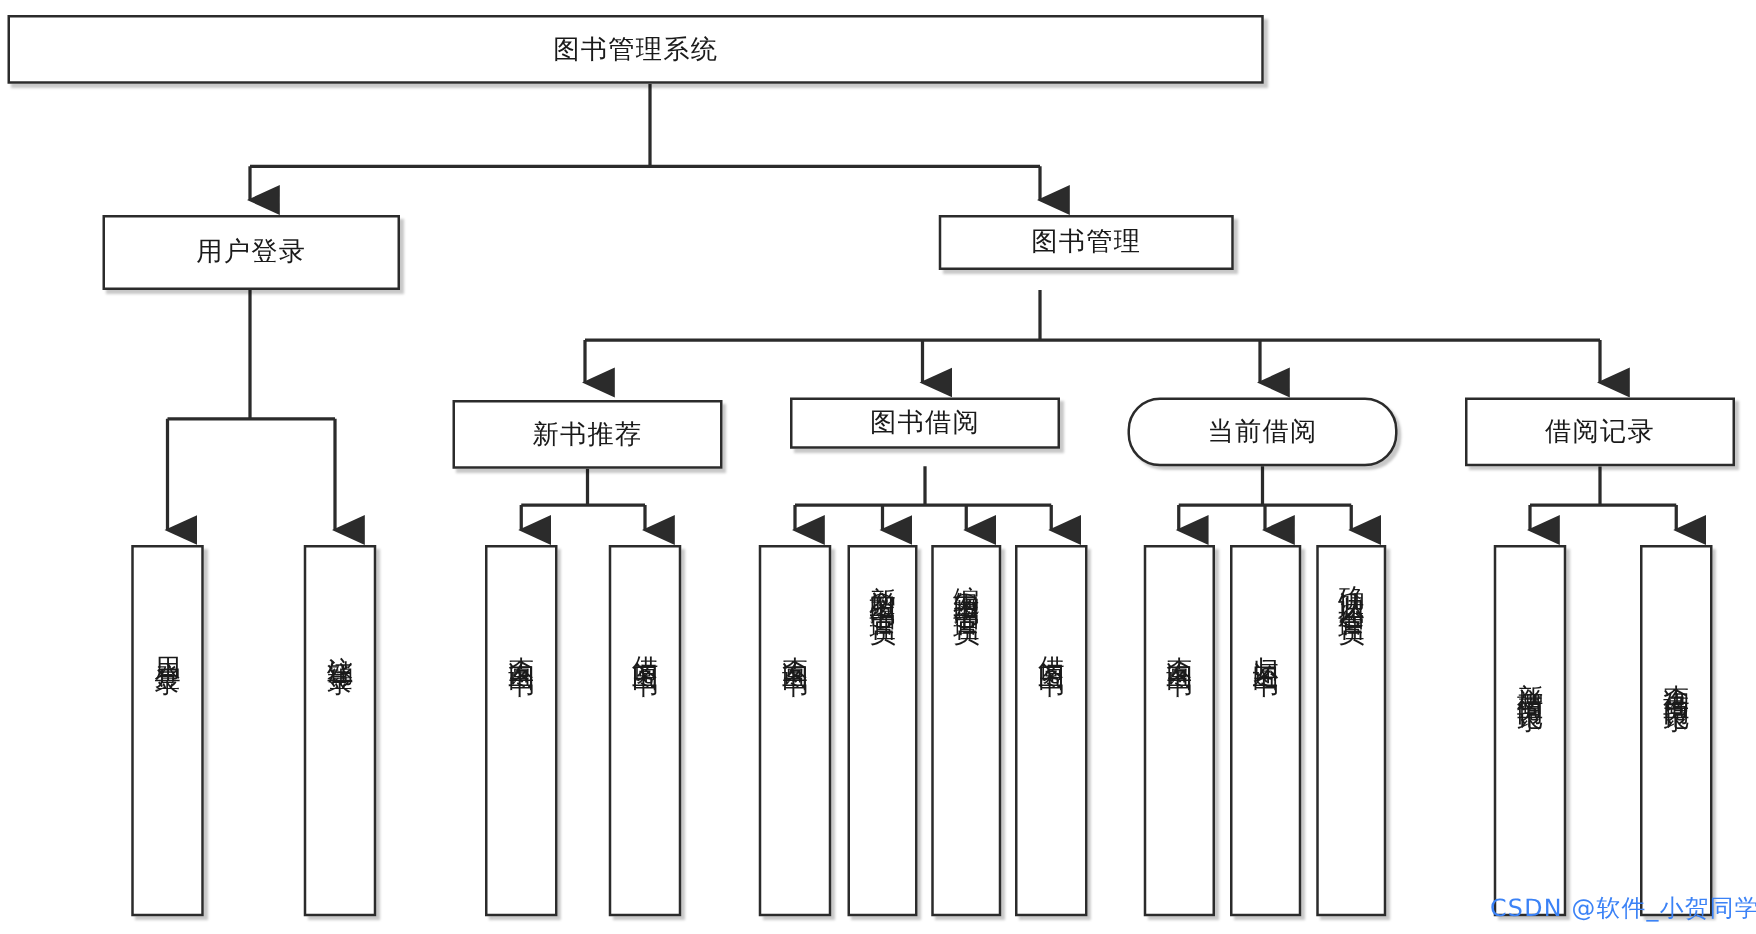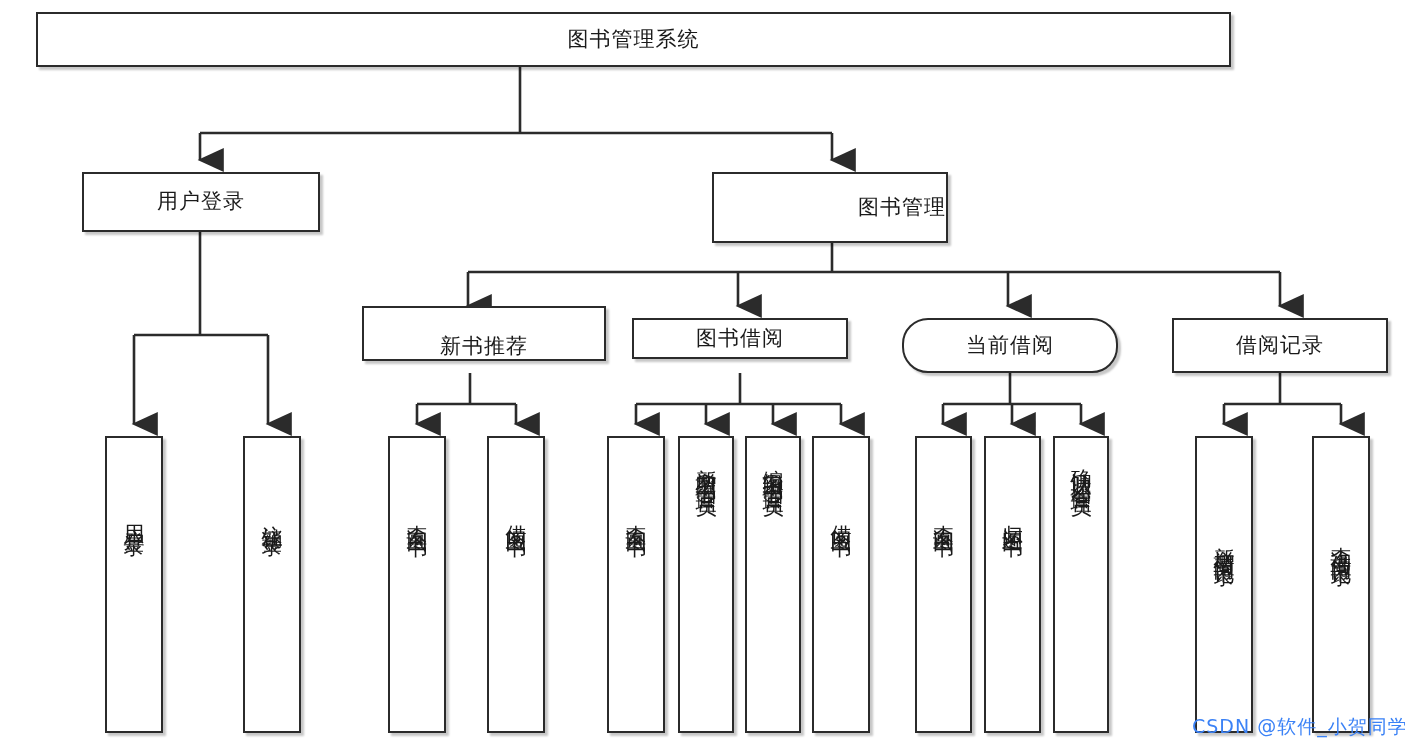--- a/index.html
+++ b/index.html
@@ -120,32 +120,32 @@
       <path d="M 1012 404 L 1012 424" marker-end="url(#arrow)"></path>
       <path d="M 1081 404 L 1081 424" marker-end="url(#arrow)"></path>
 
       <path d="M 1280 373 L 1280 404"></path>
       <path d="M 1224 404 L 1341 404"></path>
       <path d="M 1224 404 L 1224 424" marker-end="url(#arrow)"></path>
       <path d="M 1341 404 L 1341 424" marker-end="url(#arrow)"></path>
     </g>
   </svg>
 
-  <div class="node horiz" style="left:36px;top:12px;width:1195px;height:55px;">
+  <div class="node horiz" style="left:6px;top:12px;width:1005px;height:55px;">
     <span>图书管理系统</span>
   </div>
 
   <div class="node horiz" style="left:82px;top:172px;width:238px;height:60px;">
     <span>用户登录</span>
   </div>
-  <div class="node horiz" style="left:712px;top:172px;width:236px;height:71px;justify-content:flex-end;">
+  <div class="node horiz" style="left:751px;top:172px;width:236px;height:44px;">
     <span>图书管理</span>
   </div>
 
-  <div class="node horiz" style="left:362px;top:306px;width:244px;height:55px;align-items:flex-end;">
+  <div class="node horiz" style="left:362px;top:320px;width:216px;height:55px;">
     <span>新书推荐</span>
   </div>
   <div class="node horiz" style="left:632px;top:318px;width:216px;height:41px;">
     <span>图书借阅</span>
   </div>
   <div class="node horiz" style="left:902px;top:318px;width:216px;height:55px;border-radius:26px;">
     <span>当前借阅</span>
   </div>
   <div class="node horiz" style="left:1172px;top:318px;width:216px;height:55px;">
     <span>借阅记录</span>

